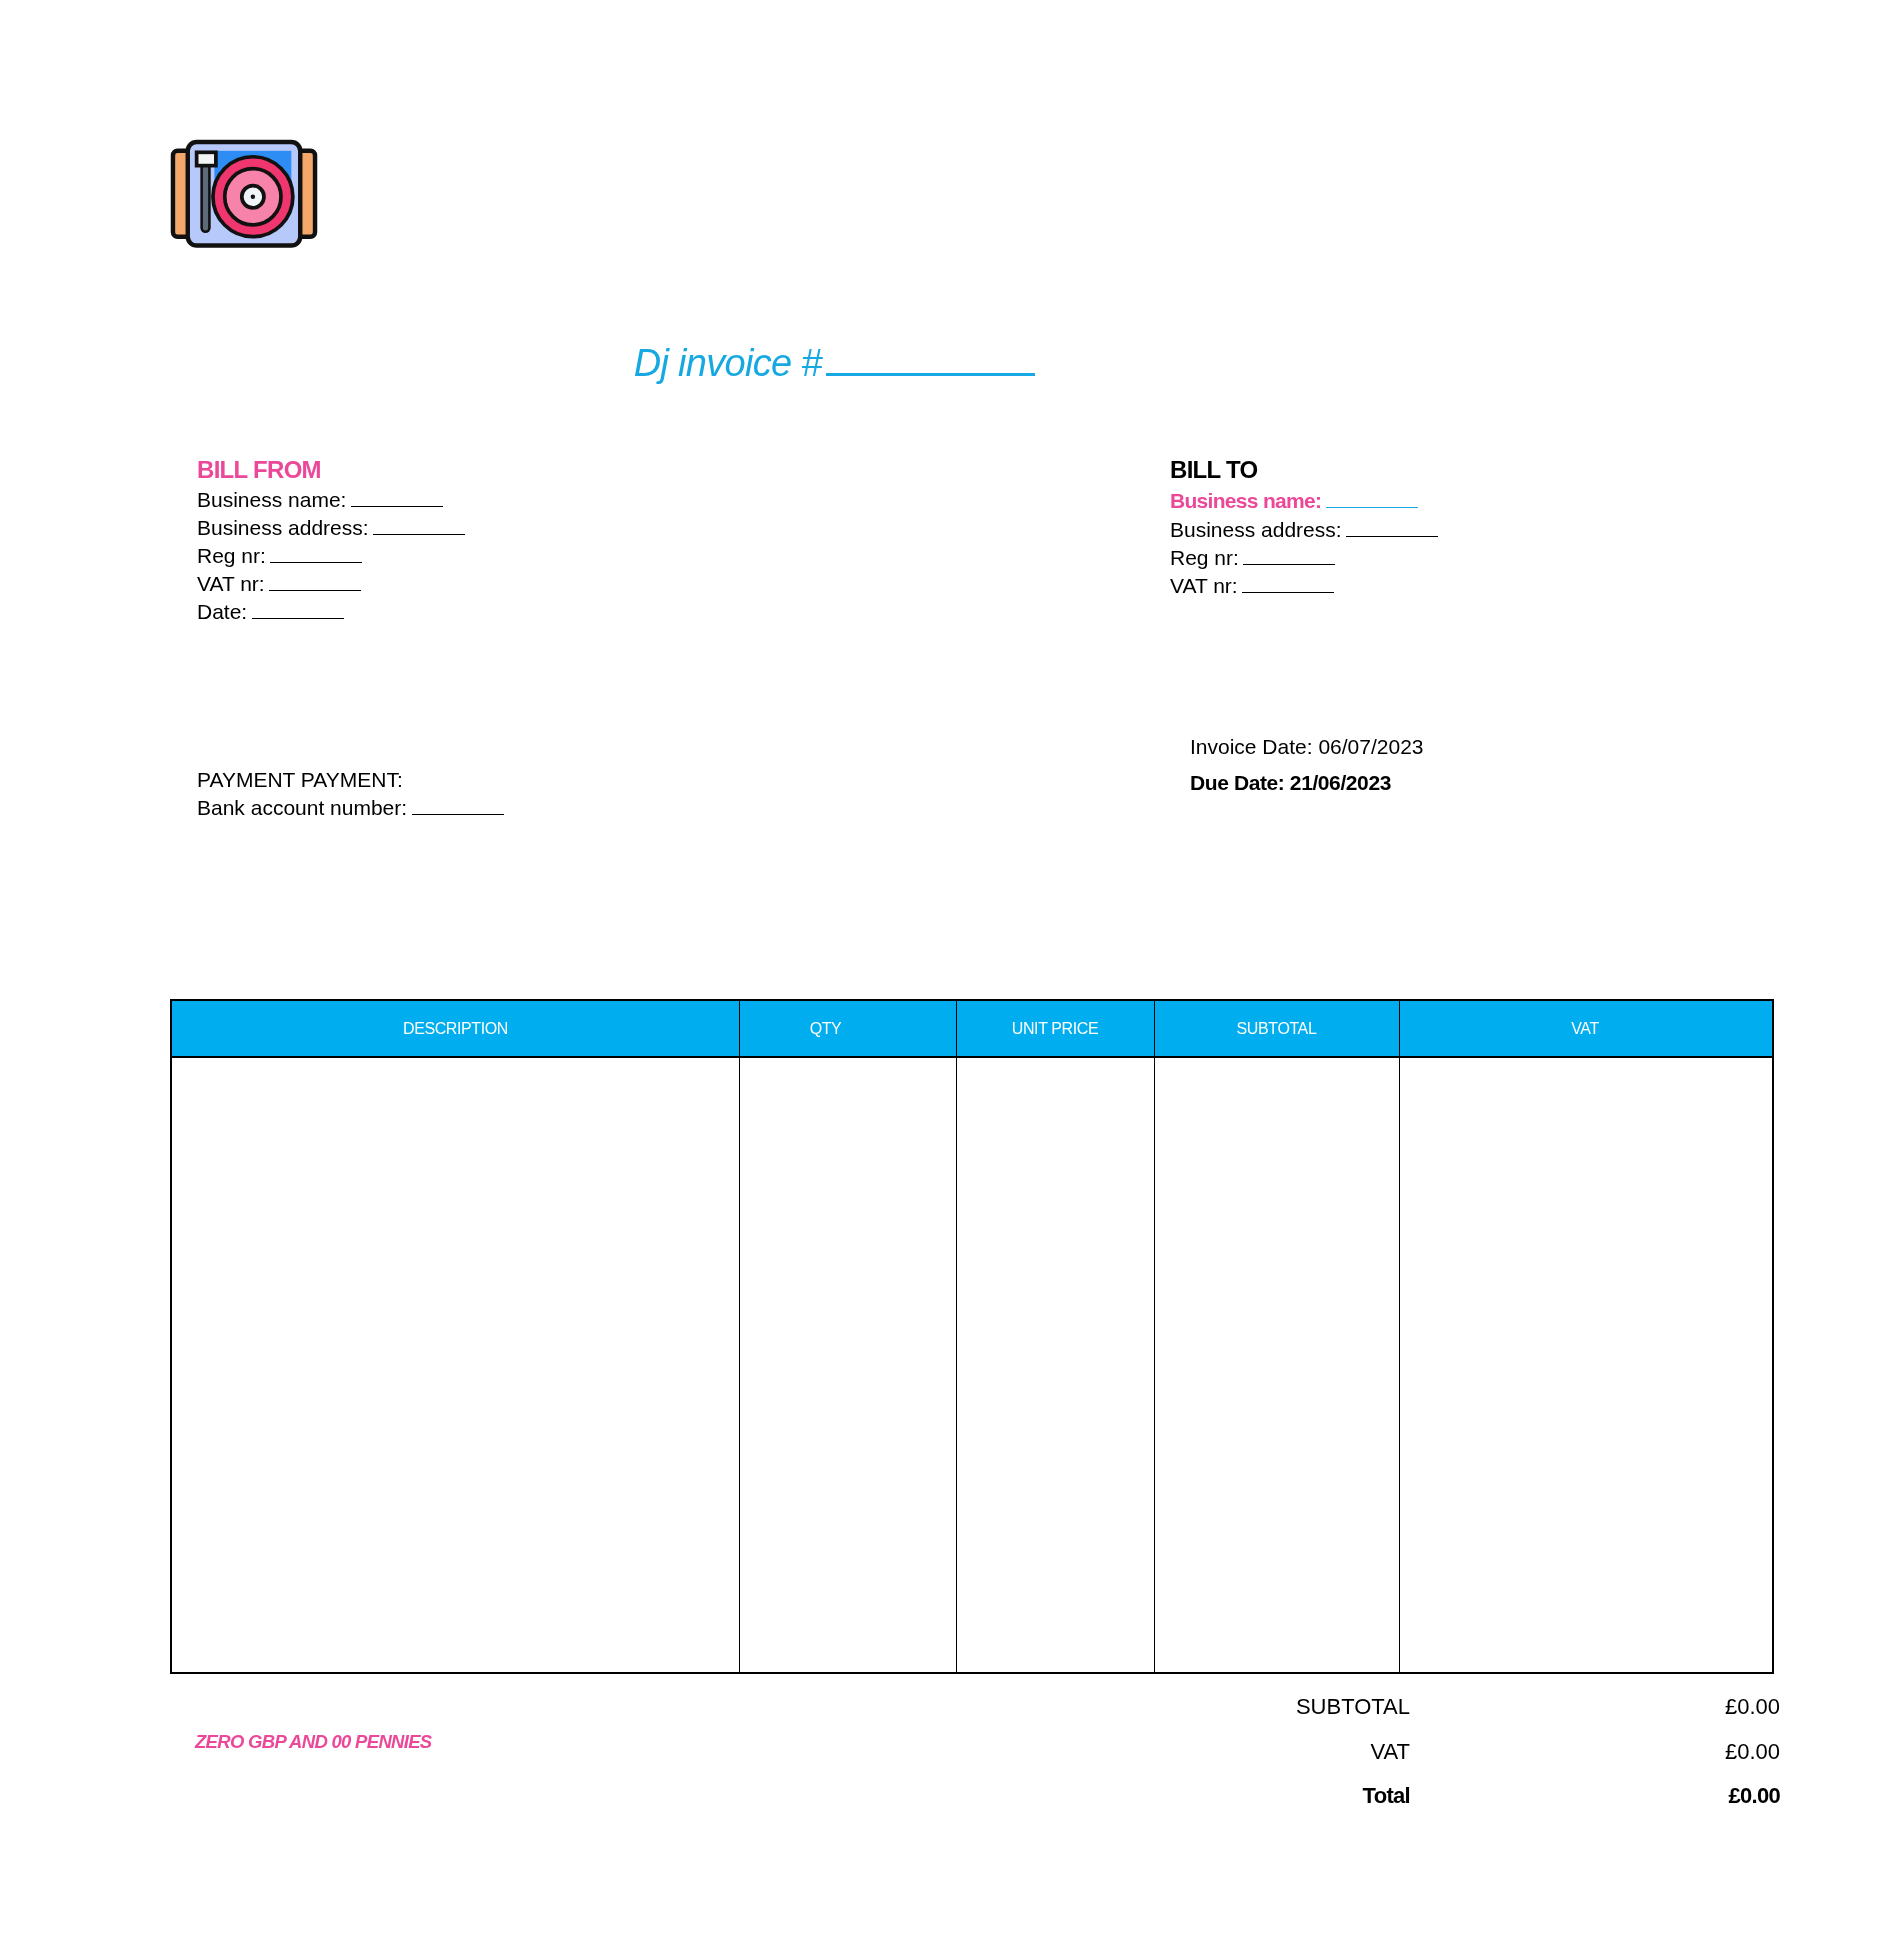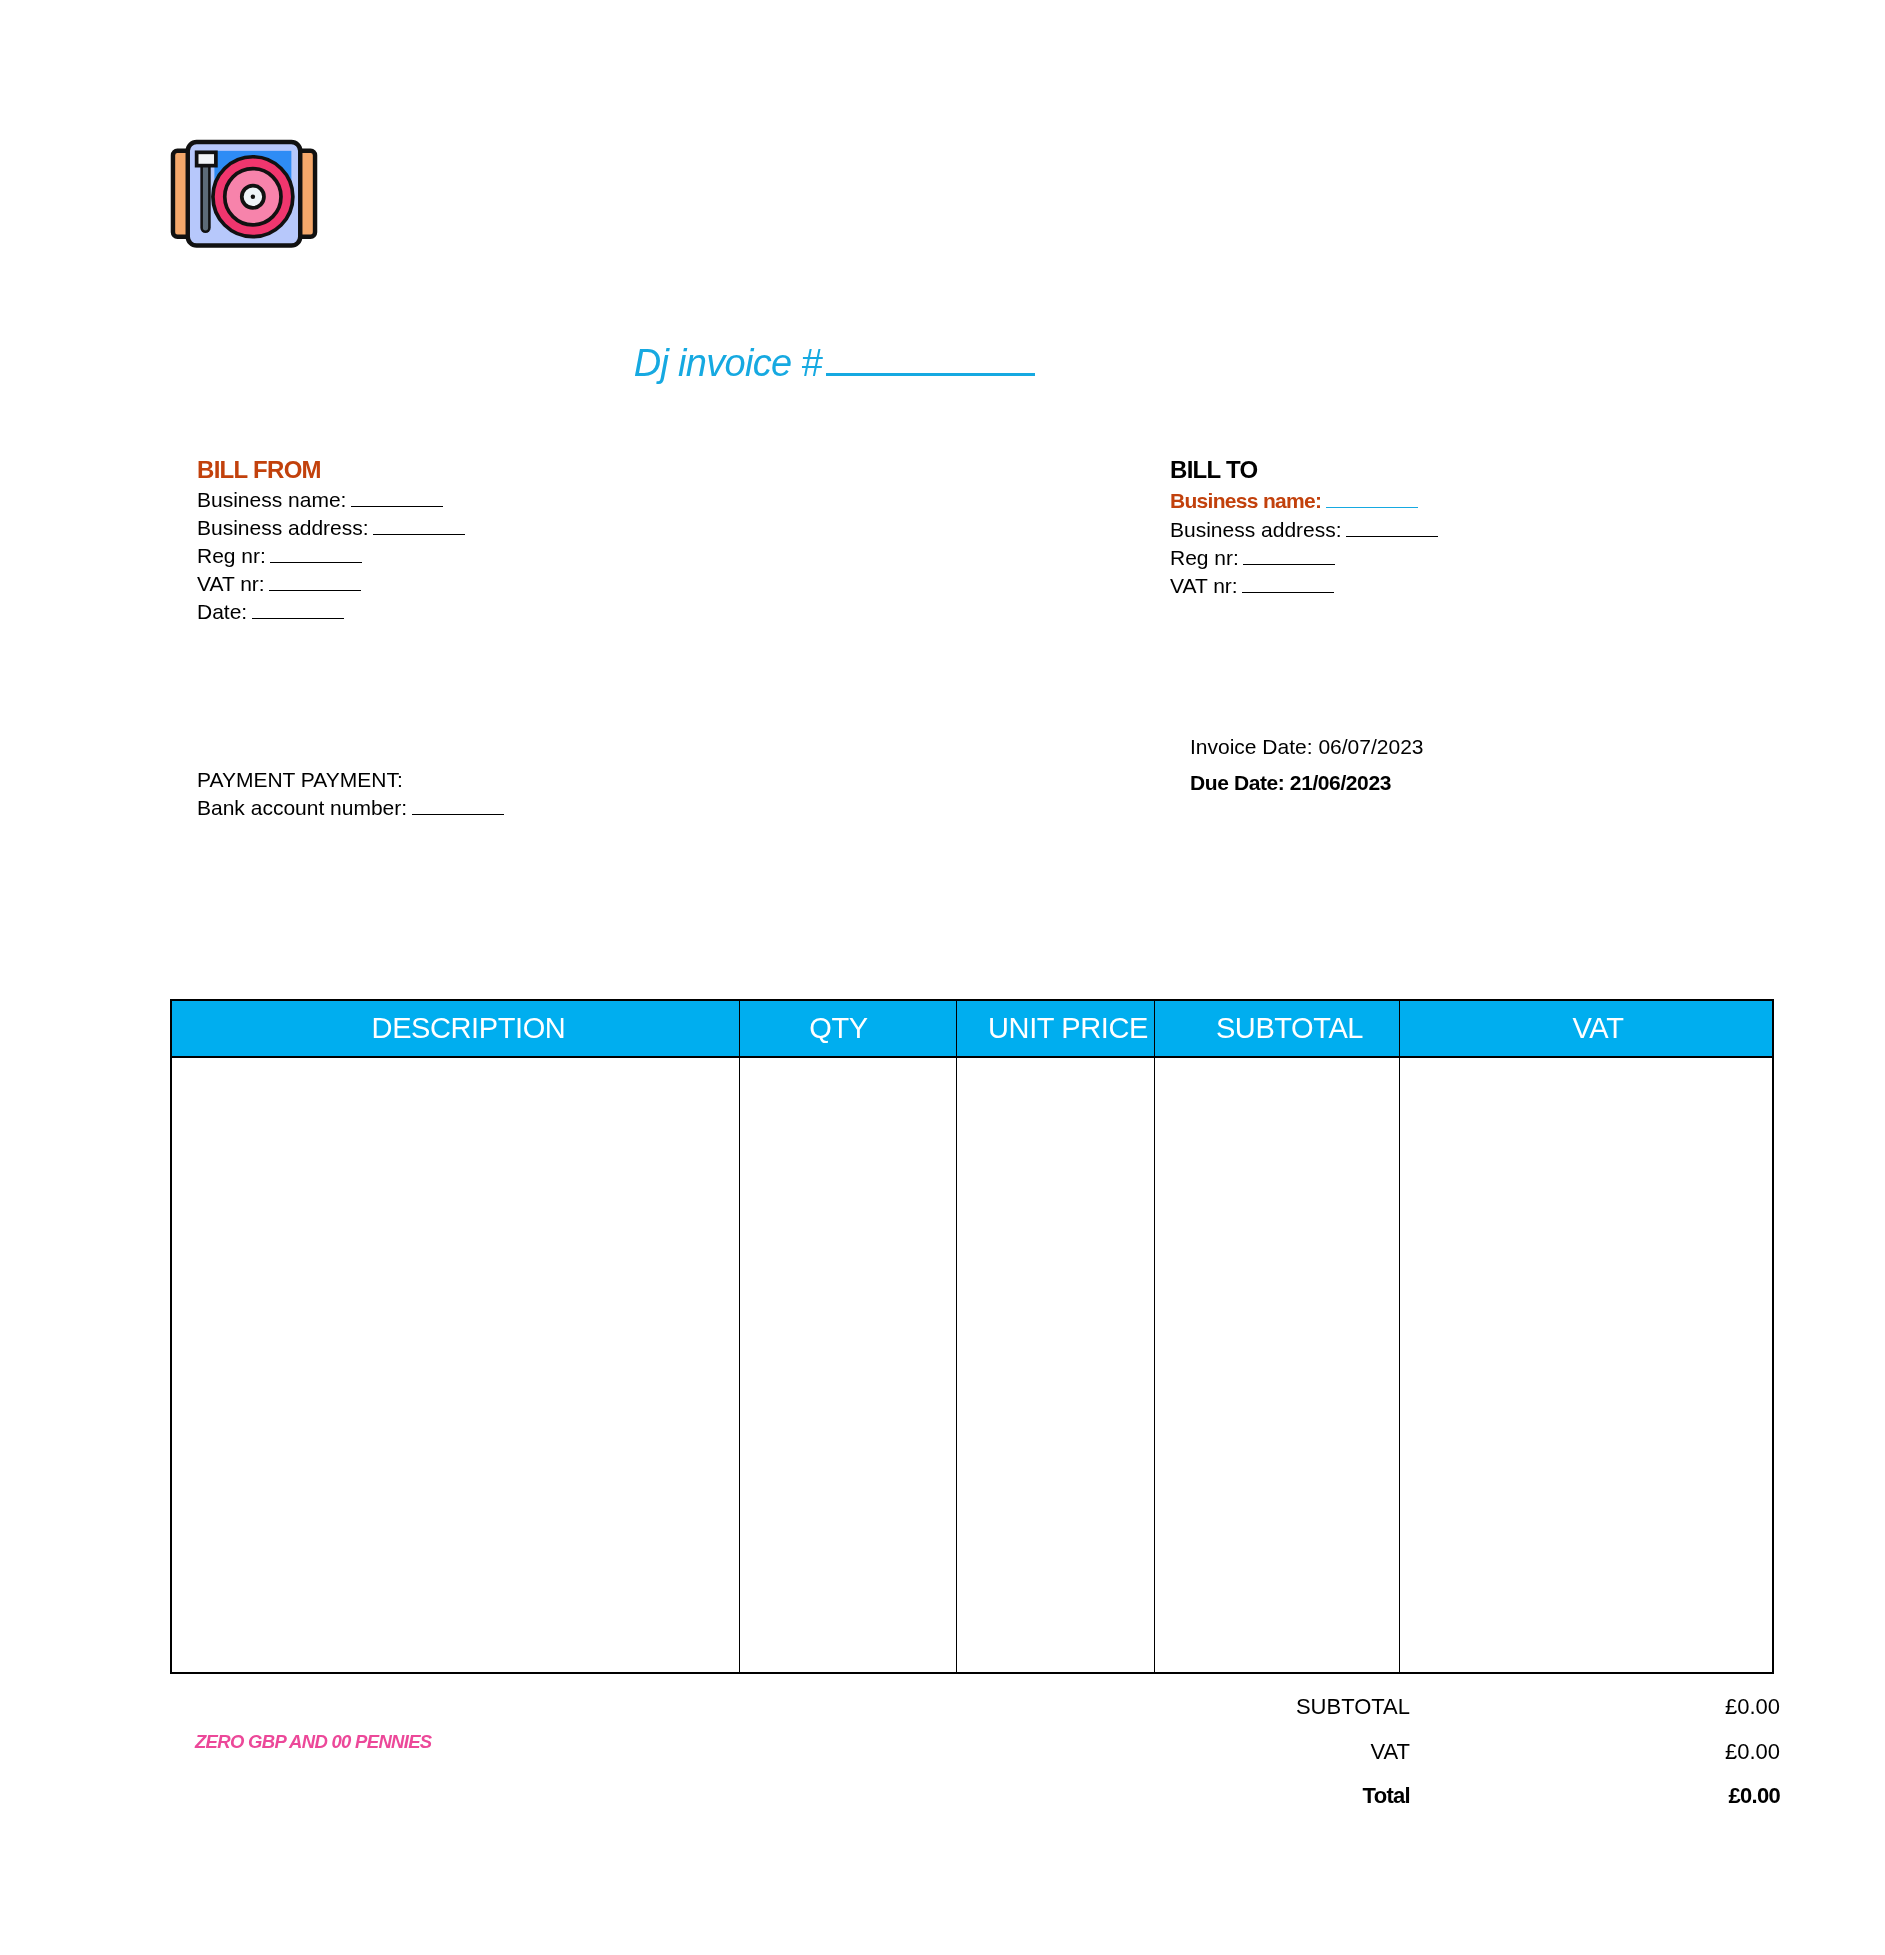--- a/index.html
+++ b/index.html
@@ -5,28 +5,28 @@
   html, body { margin:0; padding:0; background:#ffffff; }
   body { width:1885px; height:1955px; position:relative; overflow:hidden;
          font-family:"Liberation Sans", sans-serif; color:#000; }
   .abs { position:absolute; }
   .logo { left:170px; top:139px; width:148px; height:111px; }
   .title { left:0; width:1669px; top:342px; text-align:center; font-size:38px;
            font-style:italic; color:#16a9e1; letter-spacing:-0.7px; }
   .title .blank { display:inline-block; width:209px; border-bottom:3px solid #16a9e1; height:30px; vertical-align:baseline; margin-left:4.4px;}
   .block { font-size:21px; line-height:28px; }
   .block .head { font-size:24px; line-height:33px; font-weight:bold; letter-spacing:-0.7px; }
-  .blue { color:#c2410c; }
+  .blue { color:#ec4899; }
   .line { display:inline-block; border-bottom:1.5px solid #000; width:92px; height:18px; vertical-align:baseline; margin-left:4.4px; }
   .line.blue-line { border-bottom-color:#16a9e1; }
   .bold { font-weight:bold; }
   .table { left:170px; top:999px; width:1604px; height:675px; border:2.2px solid #000; box-sizing:border-box; }
   .thead { position:absolute; left:0; top:0; right:0; height:55px; background:#00aeef; border-bottom:2.2px solid #000; }
   .col { position:absolute; top:0; bottom:0; border-left:1.5px solid #000; }
-  .th { position:absolute; top:0; height:37px; line-height:55px; text-align:center; color:#fff; font-size:29px; letter-spacing:-0.4px;padding-left:13px; }
+  .th { position:absolute; top:0; height:37px; line-height:55px; text-align:center; color:#fff; font-size:16px; letter-spacing:-0.4px; }
   .totals { font-size:22px; }
   .tot-label { position:absolute; right:475px; text-align:right; }
   .tot-val { position:absolute; right:105px; text-align:right;margin-left:16px; }
   .words { left:195px; top:1731px; font-size:18.5px; font-style:italic; font-weight:bold; color:#ec4899; letter-spacing:-0.7px; }
 </style>
 </head>
 <body>
 
 <div class="abs logo">
   <svg width="148" height="111" viewBox="0 0 200 150">

